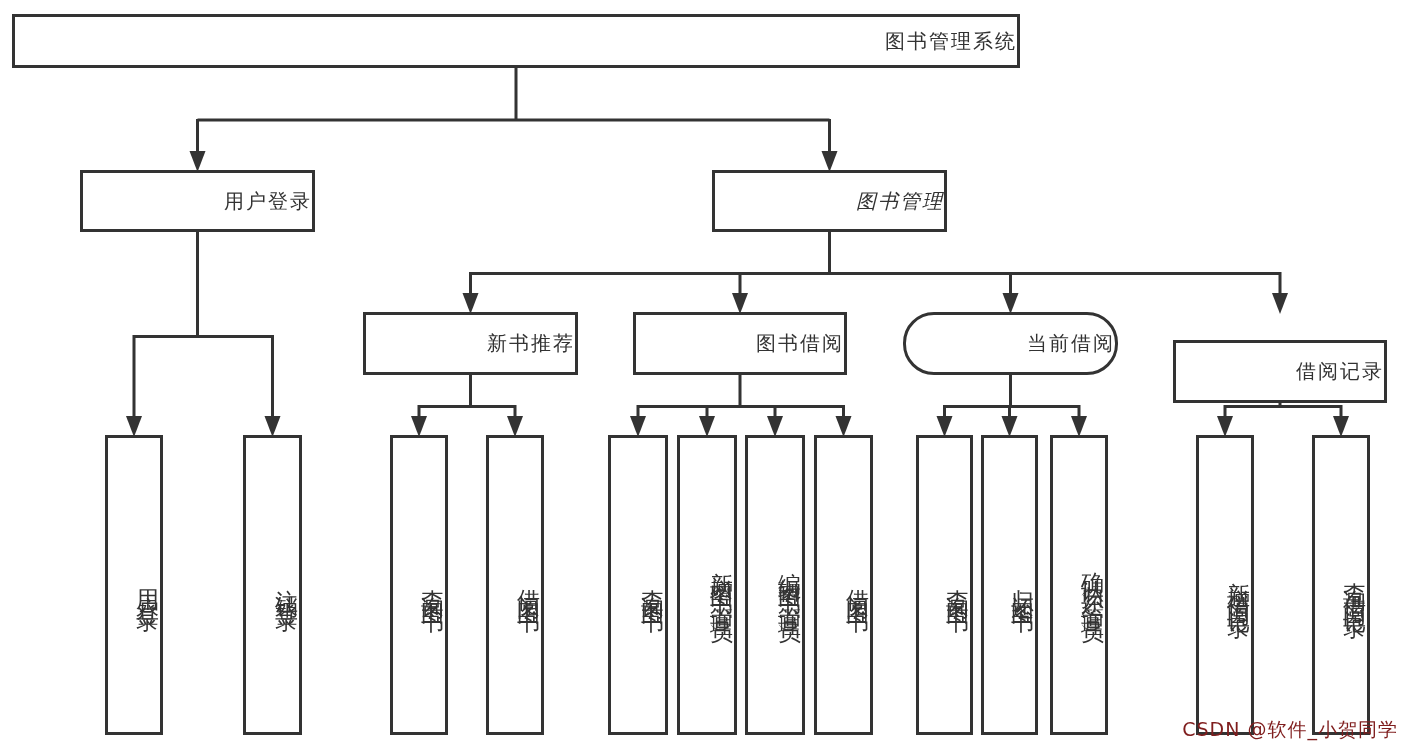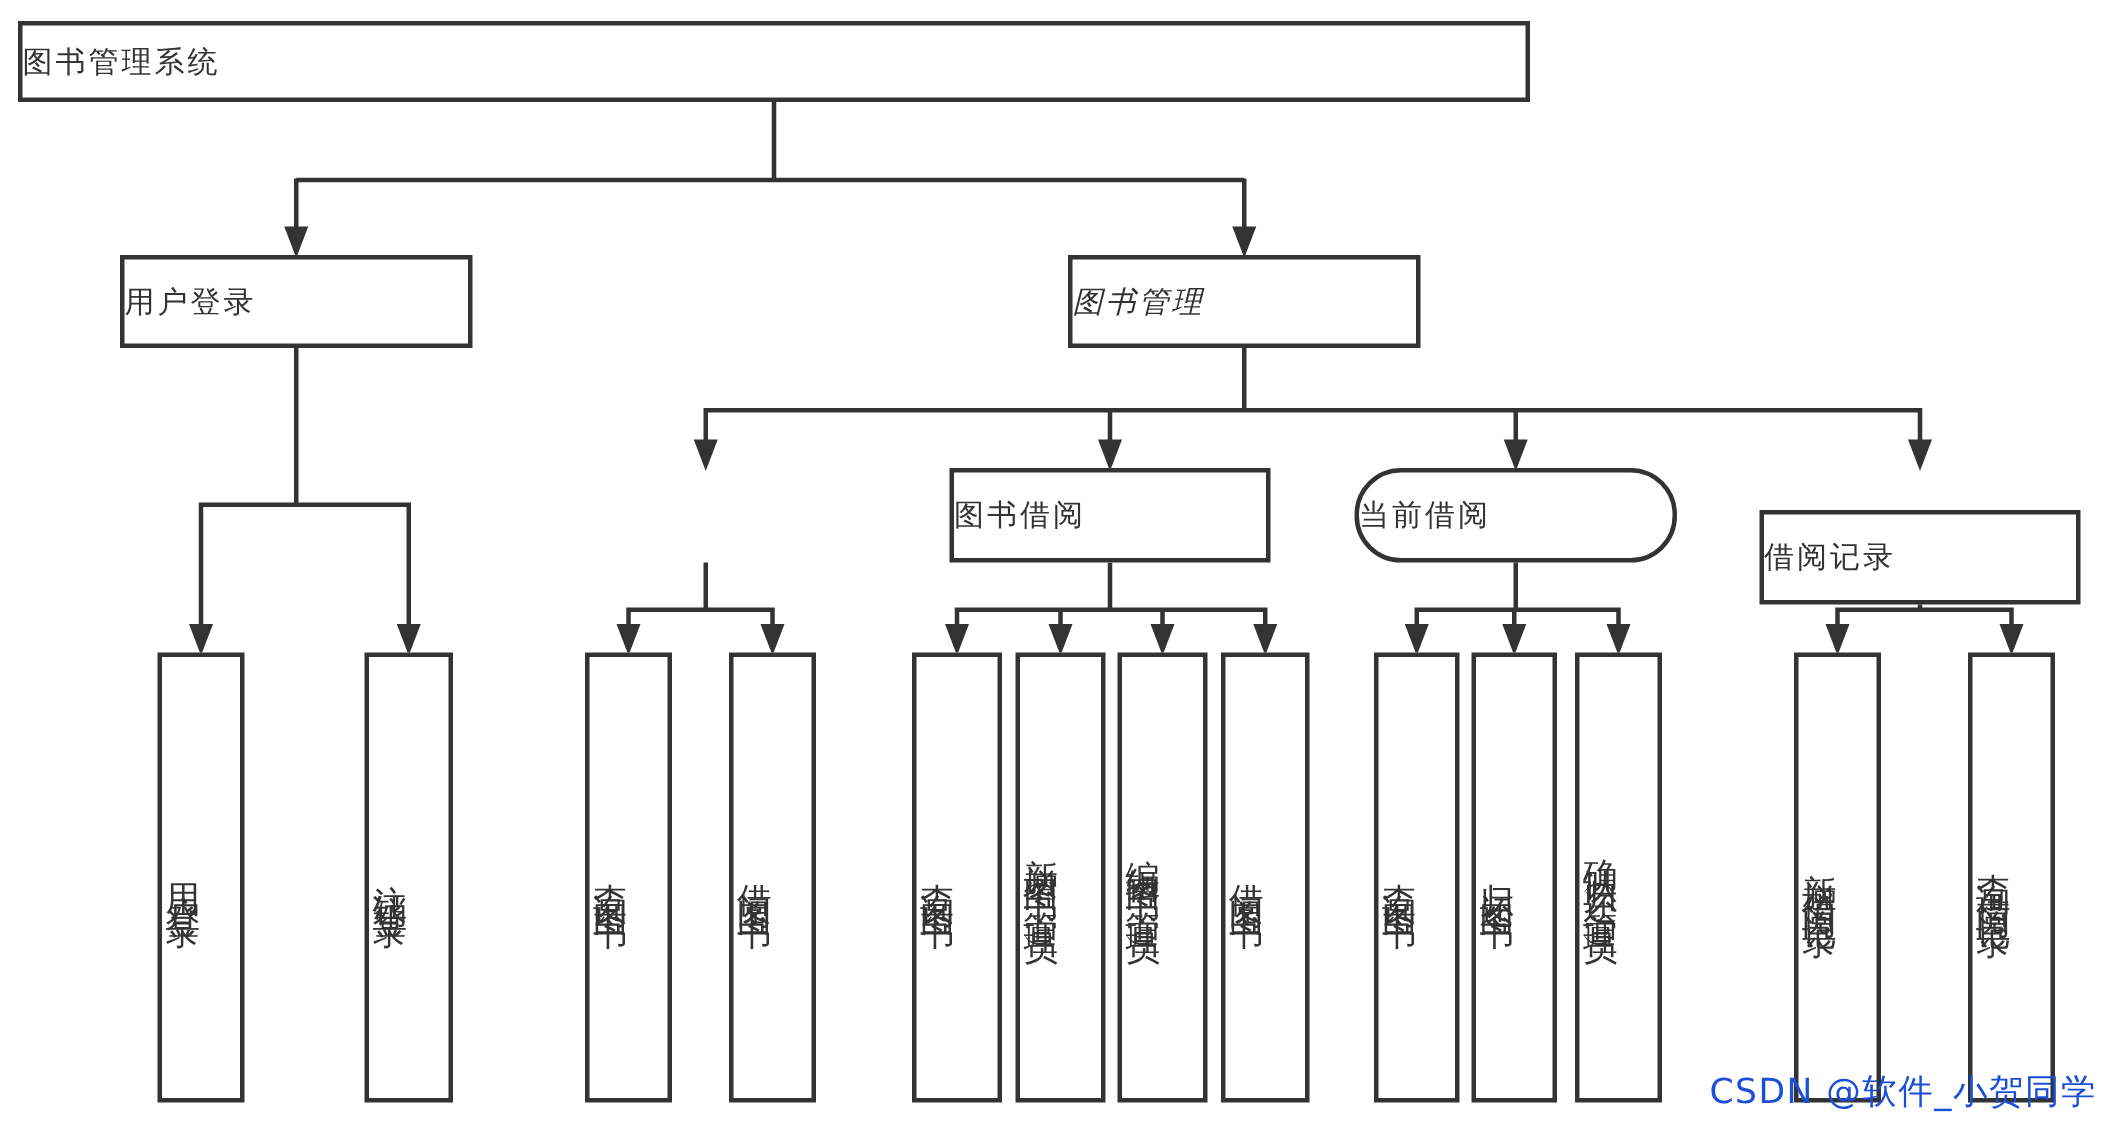--- a/index.html
+++ b/index.html
@@ -6,31 +6,31 @@
   .stage {
     position:relative; width:1405px; height:747px; background:#ffffff;
     font-family:"DejaVu Sans","Liberation Sans",sans-serif; color:#333333;
     overflow:hidden;
   }
   .edges { position:absolute; left:0; top:0; width:1405px; height:747px; }
   .edges path { stroke:#333333; stroke-width:3; fill:none; }
   .edges polygon { fill:#333333; stroke:none; }
   .box {
     position:absolute; box-sizing:border-box; background:#ffffff;
-    border:3px solid #333333; display:flex; align-items:center; justify-content:flex-start;
+    border:3px solid #333333; display:flex; align-items:center; justify-content:flex-end;
     z-index:2;
   }
   .hnode { font-size:20px; letter-spacing:2px; white-space:nowrap; }
   .vtext {
     writing-mode:vertical-lr; text-orientation:mixed;
     font-size:23px; letter-spacing:7px; line-height:1.1; white-space:nowrap;
   }
   .watermark {
     position:absolute; right:7px; bottom:4px; z-index:5;
-    font-size:23px; letter-spacing:1px; color:#1d4ed8; white-space:nowrap;
+    font-size:19px; letter-spacing:1px; color:#7f1d1d; white-space:nowrap;
   }
 </style>
 </head>
 <body>
 
 <div class="stage">
 
   <svg class="edges" width="1405" height="747" viewBox="0 0 1405 747" xmlns="http://www.w3.org/2000/svg">
     <g>
       <path d="M516 68 V120 M197.5 120 H829.5 M197.5 119 V152 M829.5 119 V152"></path>
@@ -78,20 +78,23 @@
     <span class="hnode">图书管理系统</span>
   </div>
 
   <div class="box" style="left:80px; top:170px; width:235px; height:62px;">
     <span class="hnode">用户登录</span>
   </div>
   <div class="box" style="left:712px; top:170px; width:235px; height:62px;font-style:italic;">
     <span class="hnode">图书管理</span>
   </div>
 
+  <div class="box" style="left:363px; top:312px; width:215px; height:63px;">
+    <span class="hnode">新书推荐</span>
+  </div>
   <div class="box" style="left:633px; top:312px; width:214px; height:63px;">
     <span class="hnode">图书借阅</span>
   </div>
   <div class="box" style="left:903px; top:312px; width:215px; height:63px;border-radius:31px;">
     <span class="hnode">当前借阅</span>
   </div>
   <div class="box" style="left:1173px; top:312px; width:214px; height:63px;margin-top:28px;">
     <span class="hnode">借阅记录</span>
   </div>
 

